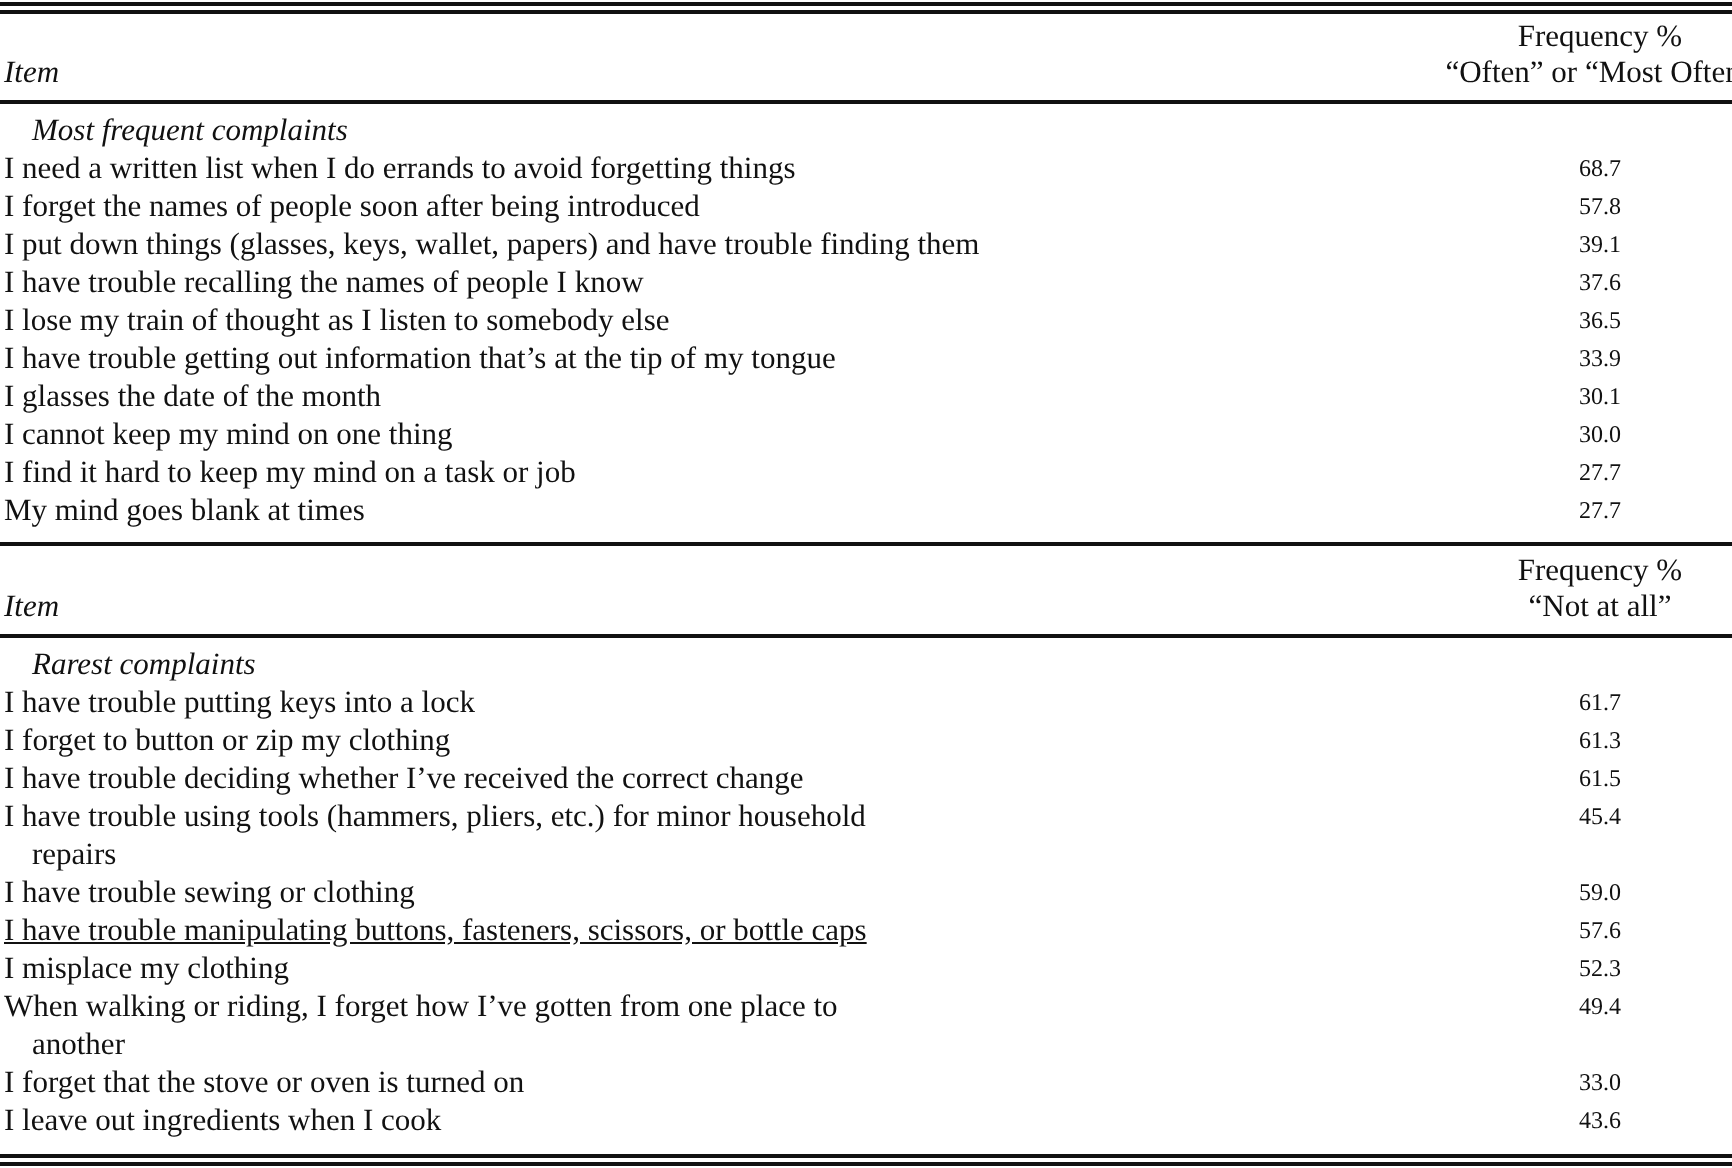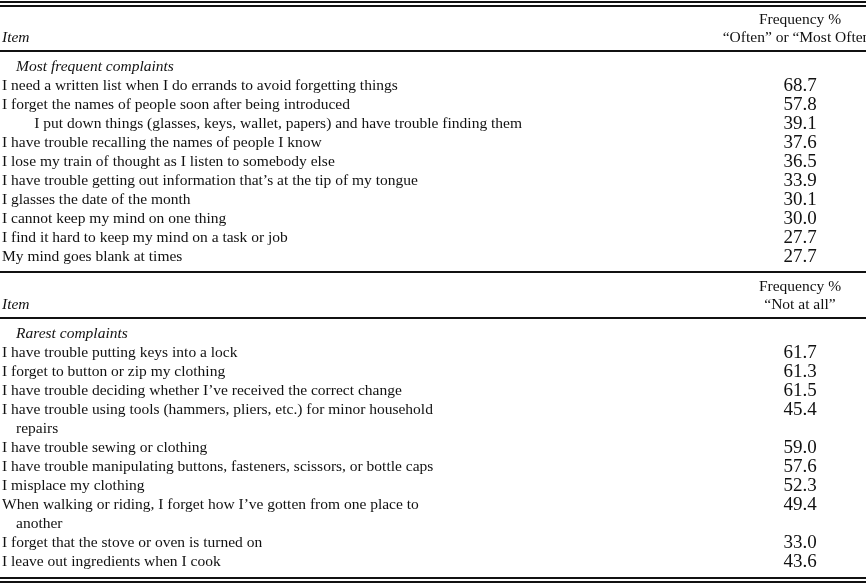--- a/index.html
+++ b/index.html
@@ -64,21 +64,21 @@
       white-space: normal;
       line-height: 19px;
     }
     .row .item .cont { display: block; padding-left: 14px; }
     .row .val {
       position: absolute;
       left: 750px;
       width: 100px;
       text-align: center;
       top: 0;
-      font-size: 19px;
+      font-size: 12px;
     }
     .subhead {
       position: relative;
       height: 19px;
       line-height: 19px;
       padding-left: 16px;
       font-style: italic;
     }
   </style>
 </head>
@@ -101,21 +101,21 @@
 
   <div class="row">
     <span class="item">I need a written list when I do errands to avoid forgetting things</span>
     <span class="val">68.7</span>
   </div>
   <div class="row">
     <span class="item">I forget the names of people soon after being introduced</span>
     <span class="val">57.8</span>
   </div>
   <div class="row">
-    <span class="item" style="width:520px;text-align:right;">I put down things (glasses, keys, wallet, papers) and have trouble finding them</span>
+    <span class="item" style="width:520px;">I put down things (glasses, keys, wallet, papers) and have trouble finding them</span>
     <span class="val">39.1</span>
   </div>
   <div class="row">
     <span class="item">I have trouble recalling the names of people I know</span>
     <span class="val">37.6</span>
   </div>
   <div class="row">
     <span class="item">I lose my train of thought as I listen to somebody else</span>
     <span class="val">36.5</span>
   </div>
@@ -172,21 +172,21 @@
       <span>I have trouble using tools (hammers, pliers, etc.) for minor household</span>
       <span class="cont">repairs</span>
     </span>
     <span class="val">45.4</span>
   </div>
   <div class="row">
     <span class="item">I have trouble sewing or clothing</span>
     <span class="val">59.0</span>
   </div>
   <div class="row">
-    <span class="item" style="width:520px;">I have trouble manipulating buttons, fasteners, scissors, or bottle caps</span>
+    <span class="item" style="width:520px;text-decoration:underline;">I have trouble manipulating buttons, fasteners, scissors, or bottle caps</span>
     <span class="val">57.6</span>
   </div>
   <div class="row">
     <span class="item">I misplace my clothing</span>
     <span class="val">52.3</span>
   </div>
   <div class="row tall">
     <span class="item" style="width:520px;">
       <span>When walking or riding, I forget how I’ve gotten from one place to</span>
       <span class="cont">another</span>

